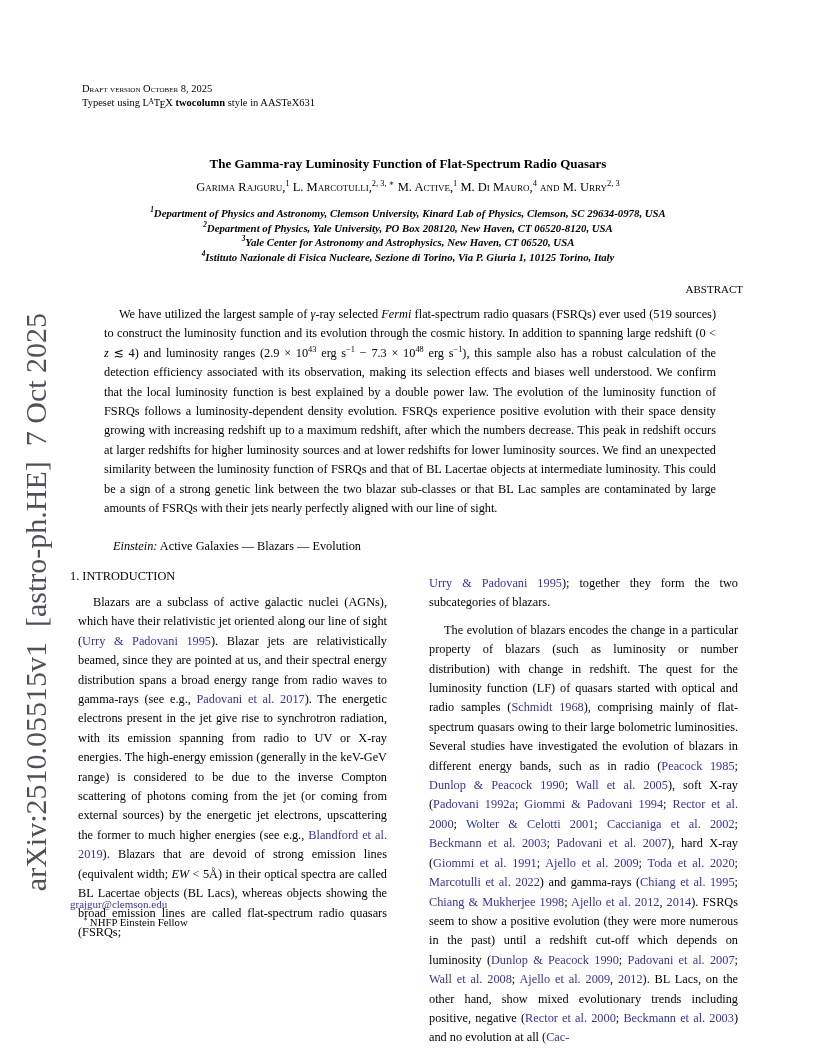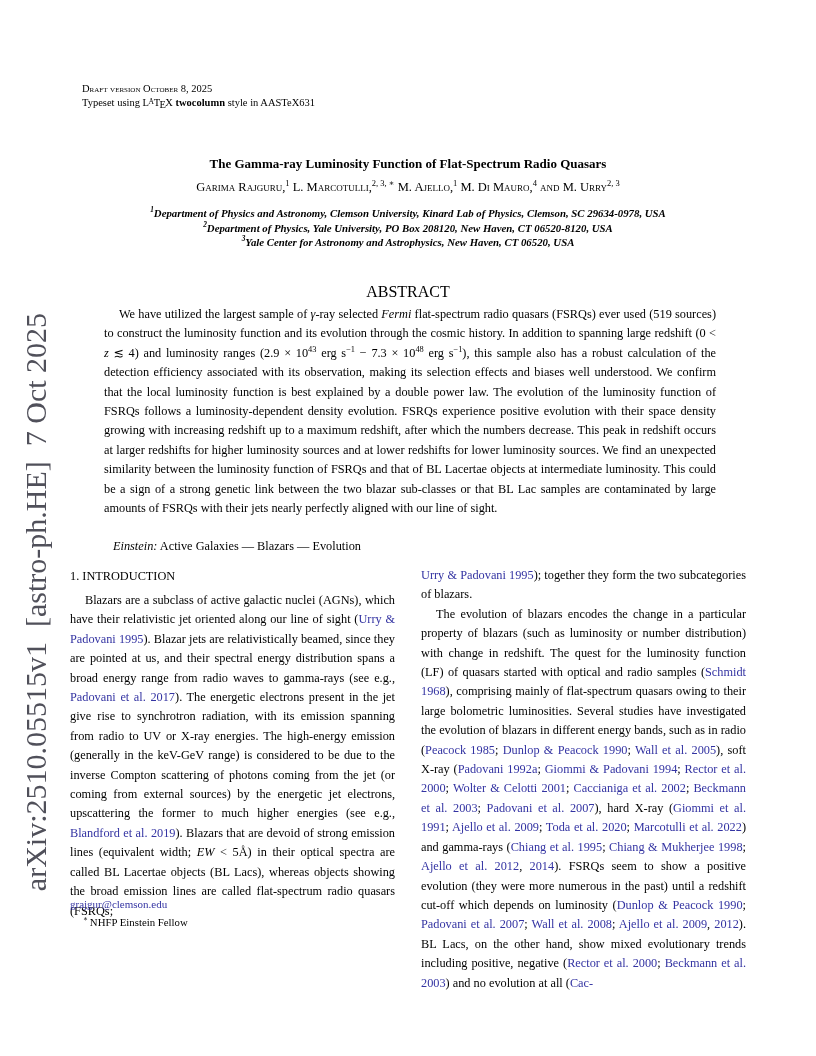--- a/index.html
+++ b/index.html
@@ -20,53 +20,54 @@
     transform:rotate(-90deg);text-align:center;font-size:30px;color:var(--watermark,#50505a);
     white-space:pre;
   }
   .hdr{position:absolute;left:82px;top:82px;font-size:10.5px;line-height:13.8px;}
   .title{position:absolute;left:73px;width:670px;top:156px;text-align:center;
          font-size:13px;font-weight:bold;}
   .authors{position:absolute;left:73px;width:670px;top:180px;text-align:center;
            font-size:12.5px;font-variant:small-caps;}
   .affils{position:absolute;left:73px;width:670px;top:206px;text-align:center;
           font-style:italic;font-size:10.8px;line-height:14.6px;font-weight:bold;}
-  .abs-head{position:absolute;left:73px;width:670px;top:283px;text-align:center;font-size:16px;}
+  .abs-head{position:absolute;left:73px;width:670px;top:283px;text-align:right;font-size:11px;}
   .abs-body{position:absolute;left:100px;width:612px;top:301px;margin:4px;
             text-align:justify;font-size:12.3px;line-height:19.4px;text-indent:15px;}
   .keywords{position:absolute;left:113px;width:600px;top:539px;font-size:12.3px;}
   .columns{position:absolute;left:70px;top:566px;width:676px;display:flex;gap:26px;}
   .col{width:325px;}
   .sec-head{text-align:left;font-size:12.3px;line-height:17px;margin:2px 0 6px 0;}
-  .body-par{margin:0;text-align:justify;font-size:12.3px;line-height:19.4px;}
+  .body-par{margin:8px;text-align:justify;font-size:12.3px;line-height:19.4px;}
   .indent{text-indent:15px;}
   .footnotes{position:absolute;left:70px;top:897px;width:330px;font-size:11px;line-height:14px;}
   .email{color:var(--link,#3333a2);display:block;cursor:pointer;}
   .fellow{margin-top:4px;margin-left:13px;font-size:10.8px;}
 </style>
 </head>
 <body>
 
 <div class="page">
 
   <div class="arxiv-strip">arXiv:2510.05515v1  [astro-ph.HE]  7 Oct 2025</div>
 
   <div class="hdr">
     <div class="sc">Draft version October 8, 2025</div>
     <div><span>Typeset using L</span><span class="rt-latexsup">A</span><span>T</span><span class="rt-latexsub">E</span><span>X </span><span class="rt-bold">twocolumn</span><span> style in AASTeX631</span></div>
   </div>
 
   <div class="title">The Gamma-ray Luminosity Function of Flat-Spectrum Radio Quasars</div>
 
-  <div class="authors"><span>Garima Rajguru,</span><span class="rt-sup">1</span><span> L. Marcotulli,</span><span class="rt-sup">2, 3, ∗</span><span> M. Ajello,</span><span class="rt-sup">1</span><span> M. Di Mauro,</span><span class="rt-sup">4</span><span> and M. Urry</span><span class="rt-sup">2, 3</span></div>
+  <div class="authors"><span>Garima Rajguru,</span><span class="rt-sup">1</span><span> L. Marcotulli,</span><span class="rt-sup">2, 3, ∗</span><span> M. Active,</span><span class="rt-sup">1</span><span> M. Di Mauro,</span><span class="rt-sup">4</span><span> and M. Urry</span><span class="rt-sup">2, 3</span></div>
 
   <div class="affils">
     <div><span class="rt-sup">1</span><span>Department of Physics and Astronomy, Clemson University, Kinard Lab of Physics, Clemson, SC 29634-0978, USA</span></div>
     <div><span class="rt-sup">2</span><span>Department of Physics, Yale University, PO Box 208120, New Haven, CT 06520-8120, USA</span></div>
     <div><span class="rt-sup">3</span><span>Yale Center for Astronomy and Astrophysics, New Haven, CT 06520, USA</span></div>
+    <div><span class="rt-sup">4</span><span>Istituto Nazionale di Fisica Nucleare, Sezione di Torino, Via P. Giuria 1, 10125 Torino, Italy</span></div>
   </div>
 
   <div class="abs-head">ABSTRACT</div>
 
   <p class="abs-body"><span>We have utilized the largest sample of </span><span class="rt-italic">γ</span><span>-ray selected </span><span class="rt-italic">Fermi</span><span> flat-spectrum radio quasars (FSRQs) ever used (519 sources) to construct the luminosity function and its evolution through the cosmic history.  In addition to spanning large redshift (0 &lt; </span><span class="rt-italic">z</span><span> ≲ 4) and luminosity ranges (2.9 × 10</span><span class="rt-sup">43</span><span> erg s</span><span class="rt-sup">−1</span><span> − 7.3 × 10</span><span class="rt-sup">48</span><span> erg s</span><span class="rt-sup">−1</span><span>), this sample also has a robust calculation of the detection efficiency associated with its observation, making its selection effects and biases well understood. We confirm that the local luminosity function is best explained by a double power law. The evolution of the luminosity function of FSRQs follows a luminosity-dependent density evolution.  FSRQs experience positive evolution with their space density growing with increasing redshift up to a maximum redshift, after which the numbers decrease.  This peak in redshift occurs at larger redshifts for higher luminosity sources and at lower redshifts for lower luminosity sources.  We find an unexpected similarity between the luminosity function of FSRQs and that of BL Lacertae objects at intermediate luminosity. This could be a sign of a strong genetic link between the two blazar sub-classes or that BL Lac samples are contaminated by large amounts of FSRQs with their jets nearly perfectly aligned with our line of sight.</span></p>
 
   <div class="keywords"><span class="rt-italic">Einstein:</span><span> Active Galaxies — Blazars — Evolution</span></div>
 
   <div class="columns">
     <div class="col">

